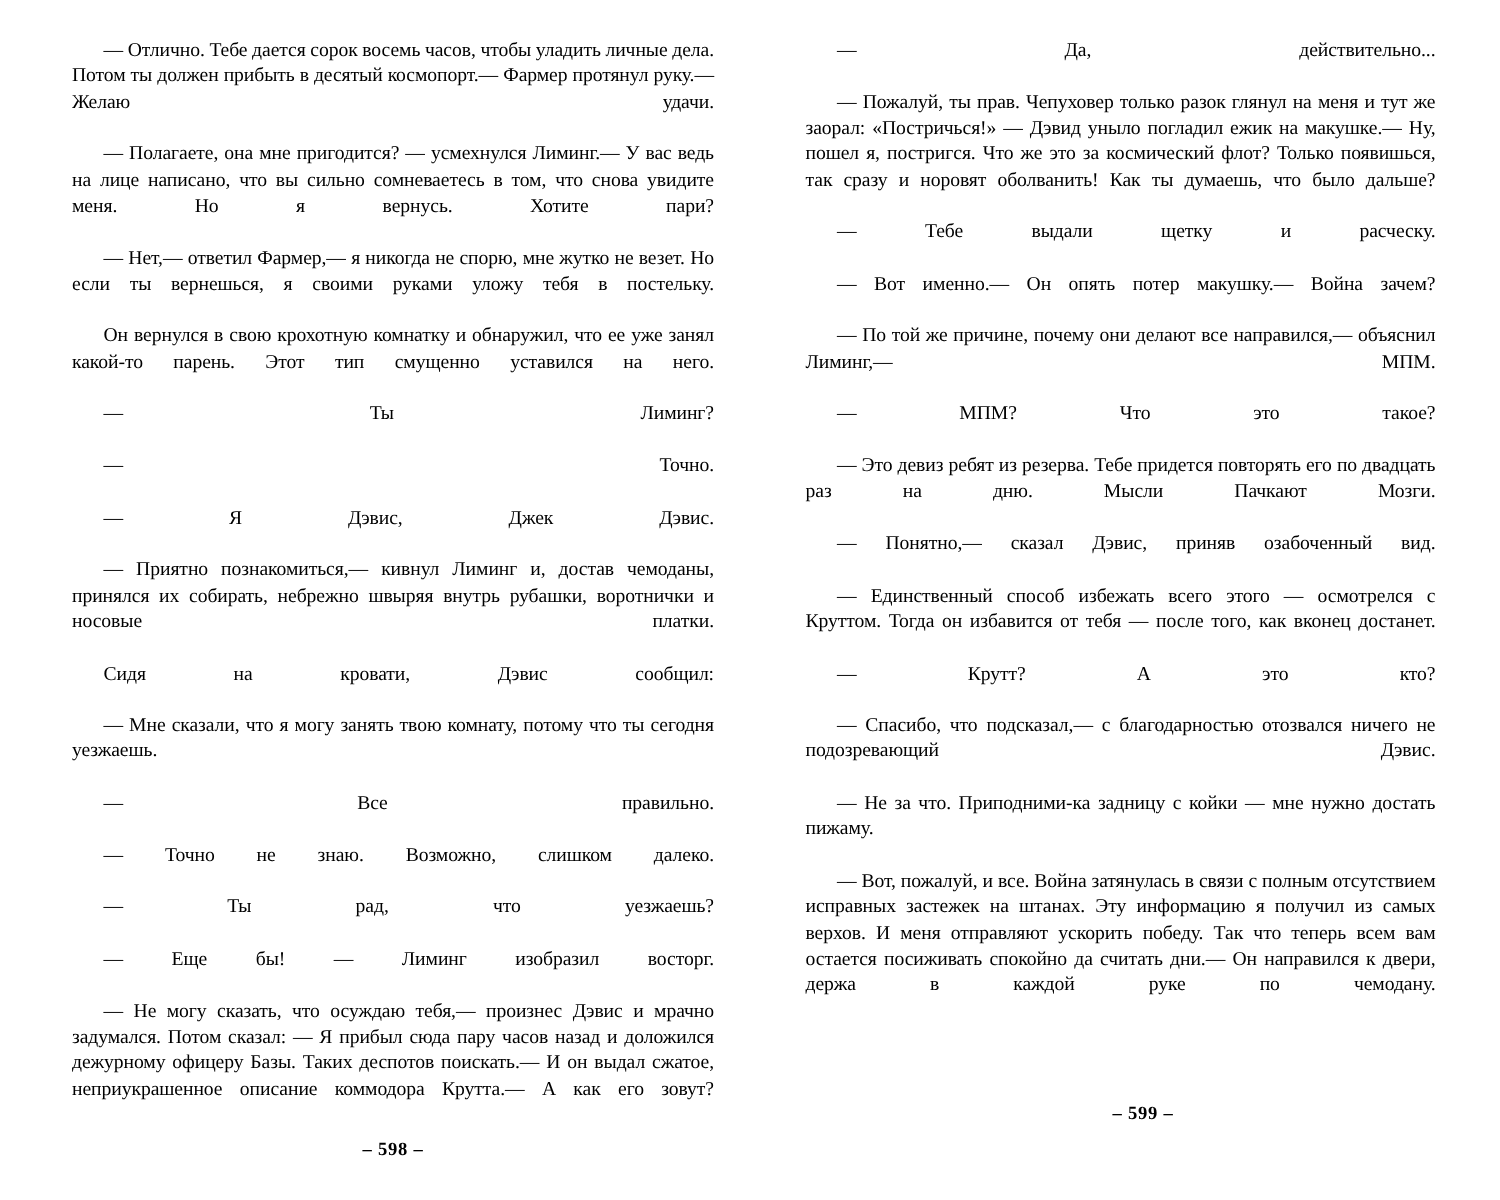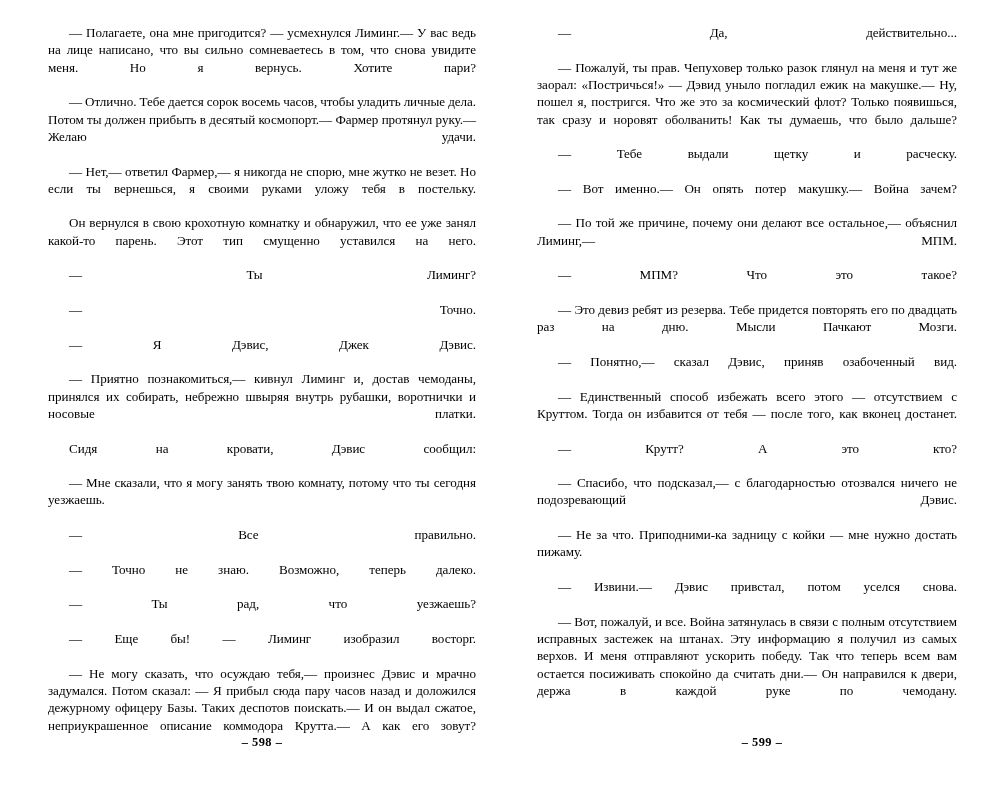--- a/index.html
+++ b/index.html
@@ -52,64 +52,63 @@
   }
 
   .page-number {
     position: absolute;
     font-size: 12.4px;
     font-weight: bold;
     letter-spacing: 0.5px;
     text-align: center;
     white-space: nowrap;
   }
-  .page-number-left  { left: 48px;  width: 428px; top: 735px; text-align: center; }
+  .page-number-left  { left: 48px;  width: 428px; top: 759px; text-align: center; }
   .page-number-right { left: 552px; width: 420px; top: 735px; }
 </style>
 </head>
 <body>
 
 <div class="page-spread">
 
   <div class="column column-left">
     <div class="col-body" id="left-body">
+        <p>— Отлично. Тебе дается сорок восемь часов, чтобы уладить личные дела. Потом ты должен прибыть в десятый космопорт.— Фармер протянул руку.— Желаю удачи.</p>
         <p>— Полагаете, она мне пригодится? — усмехнулся Лиминг.— У вас ведь на лице написано, что вы сильно сомневаетесь в том, что снова увидите меня. Но я вернусь. Хотите пари?</p>
-        <p>— Отлично. Тебе дается сорок восемь часов, чтобы уладить личные дела. Потом ты должен прибыть в десятый космопорт.— Фармер протянул руку.— Желаю удачи.</p>
         <p>— Нет,— ответил Фармер,— я никогда не спорю, мне жутко не везет. Но если ты вернешься, я своими руками уложу тебя в постельку.</p>
         <p>Он вернулся в свою крохотную комнатку и обнаружил, что ее уже занял какой-то парень. Этот тип смущенно уставился на него.</p>
         <p>— Ты Лиминг?</p>
         <p>— Точно.</p>
         <p>— Я Дэвис, Джек Дэвис.</p>
         <p>— Приятно познакомиться,— кивнул Лиминг и, достав чемоданы, принялся их собирать, небрежно швыряя внутрь рубашки, воротнички и носовые платки.</p>
         <p>Сидя на кровати, Дэвис сообщил:</p>
         <p>— Мне сказали, что я могу занять твою комнату, потому что ты сегодня уезжаешь.</p>
         <p>— Все правильно.</p>
-        <p>— Точно не знаю. Возможно, теперь далеко.</p>
+        <p>— Точно не знаю. Возможно, слишком далеко.</p>
         <p>— Ты рад, что уезжаешь?</p>
         <p>— Еще бы! — Лиминг изобразил восторг.</p>
         <p>— Не могу сказать, что осуждаю тебя,— произнес Дэвис и мрачно задумался. Потом сказал: — Я прибыл сюда пару часов назад и доложился дежурному офицеру Базы. Таких деспотов поискать.— И он выдал сжатое, неприукрашенное описание коммодора Крутта.— А как его зовут?</p>
       </div>
   </div>
 
   <div class="page-number page-number-left">– 598 –</div>
 
   <div class="column column-right">
     <div class="col-body" id="right-body">
         <p>— Да, действительно...</p>
         <p>— Пожалуй, ты прав. Чепуховер только разок глянул на меня и тут же заорал: «Постричься!» — Дэвид уныло погладил ежик на макушке.— Ну, пошел я, постригся. Что же это за космический флот? Только появишься, так сразу и норовят оболванить! Как ты думаешь, что было дальше?</p>
         <p>— Тебе выдали щетку и расческу.</p>
         <p>— Вот именно.— Он опять потер макушку.— Война зачем?</p>
-        <p>— По той же причине, почему они делают все остальное,— объяснил Лиминг,— МПМ.</p>
+        <p>— По той же причине, почему они делают все направился,— объяснил Лиминг,— МПМ.</p>
         <p>— МПМ? Что это такое?</p>
         <p>— Это девиз ребят из резерва. Тебе придется повторять его по двадцать раз на дню. Мысли Пачкают Мозги.</p>
         <p>— Понятно,— сказал Дэвис, приняв озабоченный вид.</p>
-        <p>— Единственный способ избежать всего этого — отсутствием с Круттом. Тогда он избавится от тебя — после того, как вконец достанет.</p>
+        <p>— Единственный способ избежать всего этого — осмотрелся с Круттом. Тогда он избавится от тебя — после того, как вконец достанет.</p>
         <p>— Крутт? А это кто?</p>
         <p>— Спасибо, что подсказал,— с благодарностью отозвался ничего не подозревающий Дэвис.</p>
         <p>— Не за что. Приподними-ка задницу с койки — мне нужно достать пижаму.</p>
-        <p>— Извини.— Дэвис привстал, потом уселся снова.</p>
         <p>— Вот, пожалуй, и все. Война затянулась в связи с полным отсутствием исправных застежек на штанах. Эту информацию я получил из самых верхов. И меня отправляют ускорить победу. Так что теперь всем вам остается посиживать спокойно да считать дни.— Он направился к двери, держа в каждой руке по чемодану.</p>
       </div>
   </div>
 
   <div class="page-number page-number-right">– 599 –</div>
 
 </div>
 
 </body></html>

